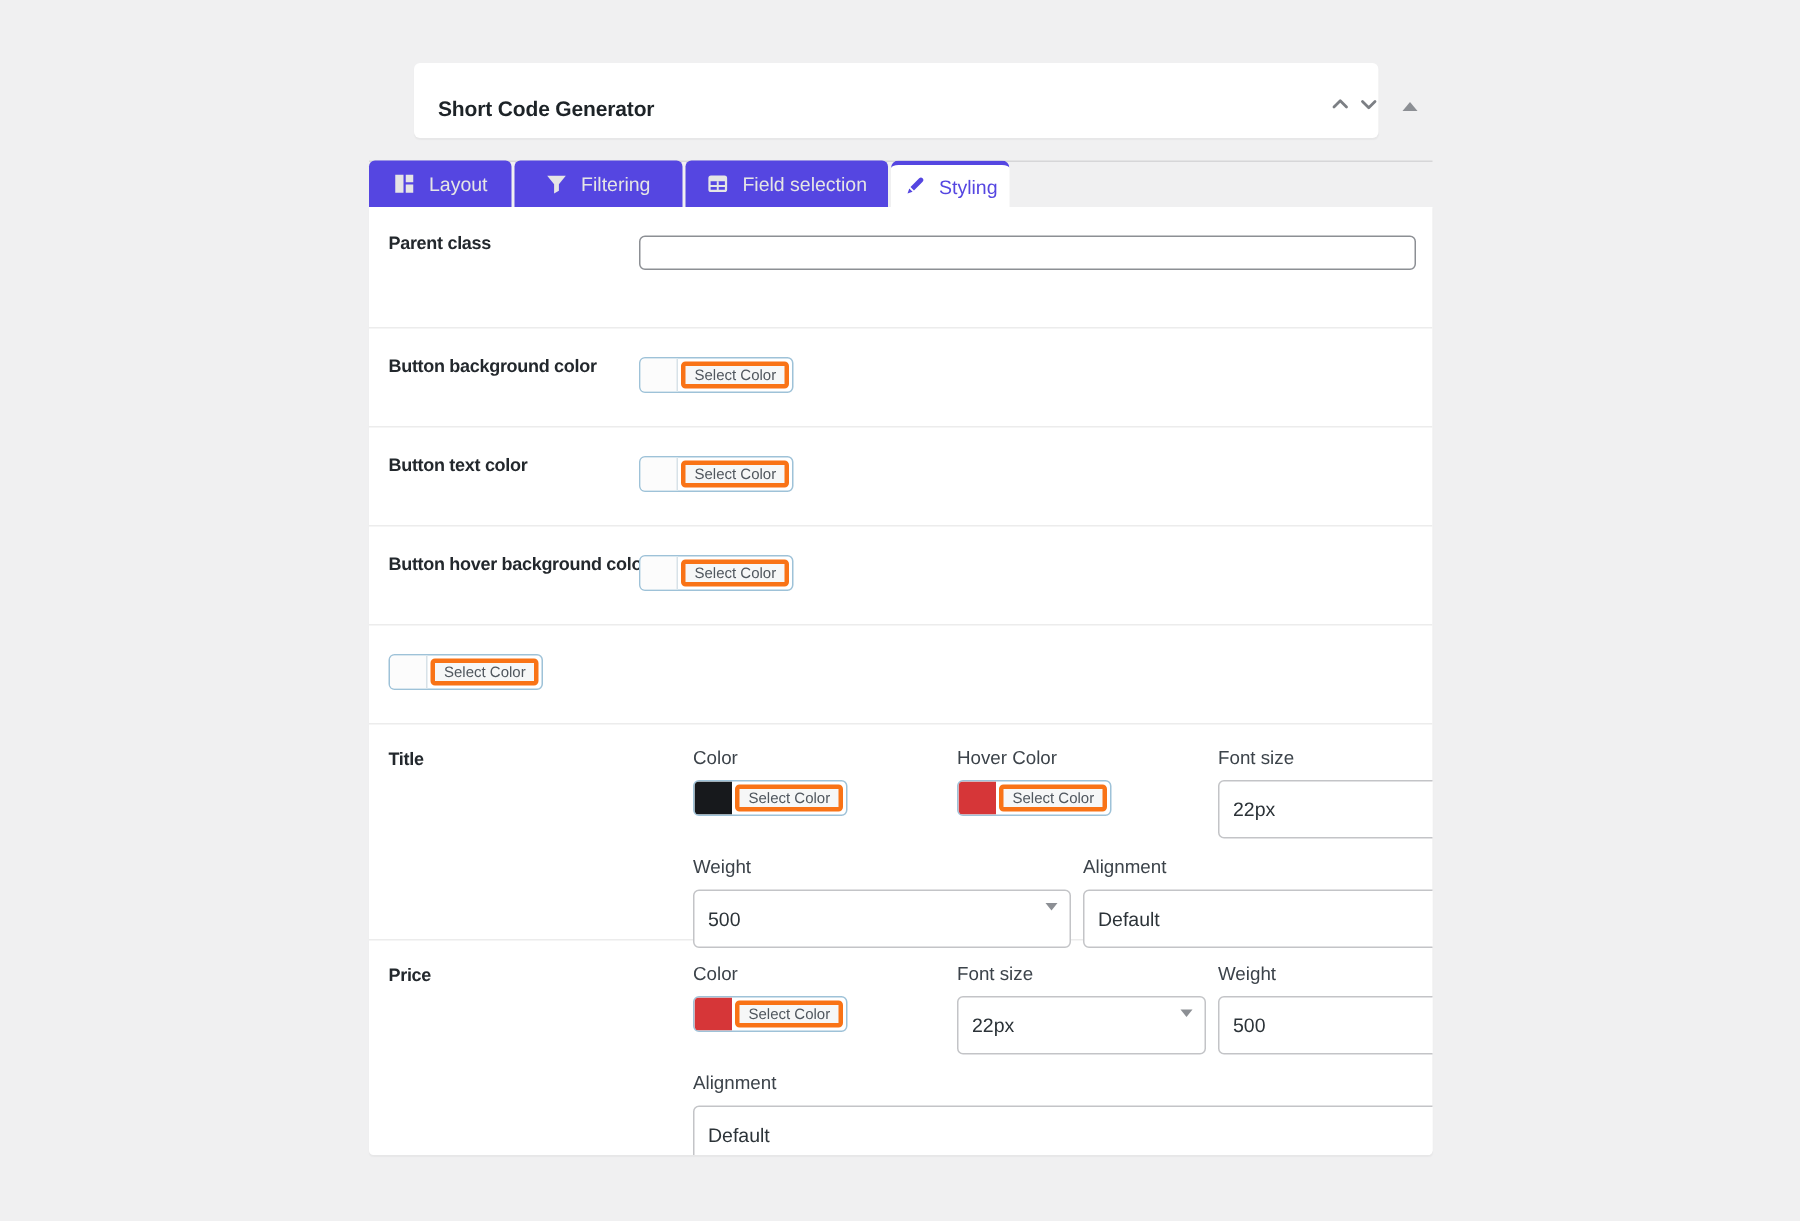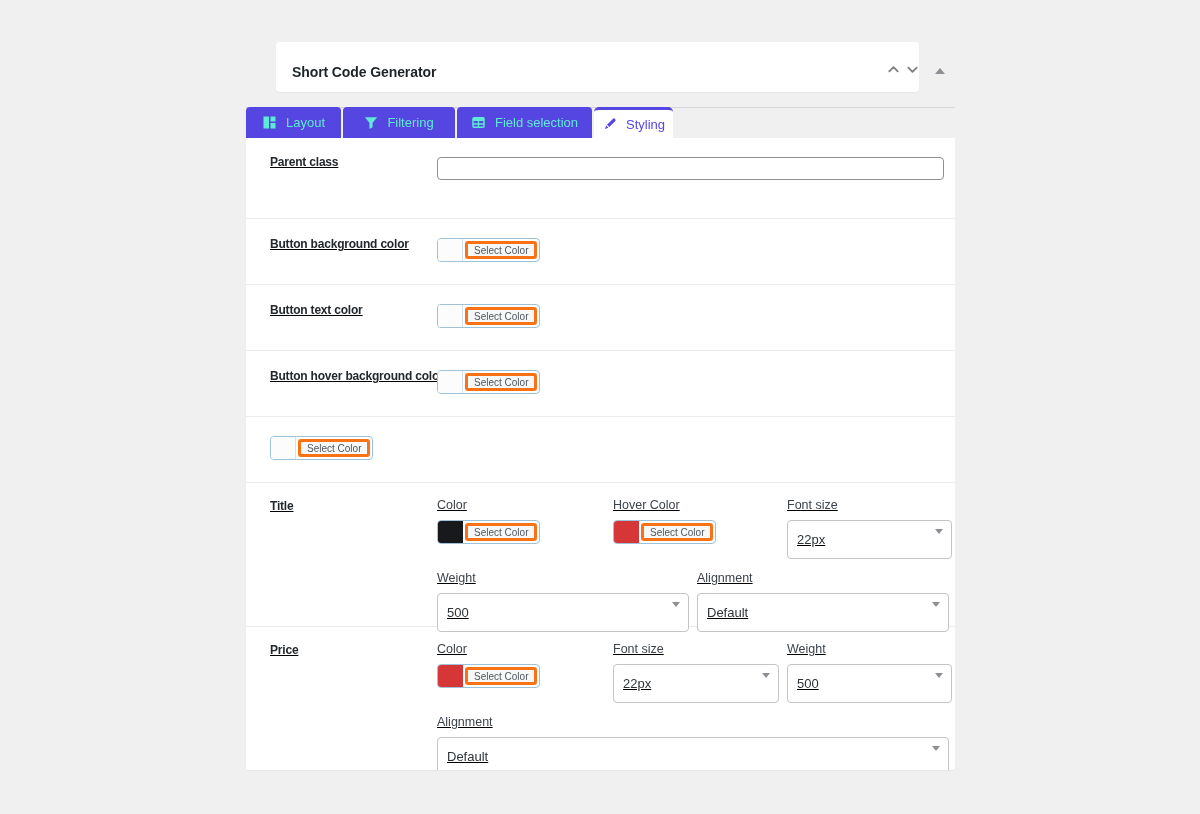--- a/index.html
+++ b/index.html
@@ -14,34 +14,34 @@
   .header-controls{position:absolute;left:884px;top:61px;display:flex;align-items:center;}
   .hc-btn{background:none;border:0;padding:2px 3px;cursor:pointer;display:flex;align-items:center;}
   .toggle-btn{margin-left:10px;}
   .tri-up{width:0;height:0;border-left:5px solid transparent;border-right:5px solid transparent;
     border-bottom:6px solid #8c8f94;display:block;}
 
   
   .tabs-wrap{position:absolute;left:246px;top:107px;width:709px;}
   .tabbar{position:relative;display:flex;gap:2px;height:31px;border-top:1px solid #d6d6d8;box-sizing:border-box;}
   .tab{margin-top:-1px;height:31px;display:flex;align-items:center;justify-content:center;gap:9px;
-    background:#5546e1;color:#5eead4;font-size:13px;border-radius:4px 4px 0 0;box-sizing:border-box;
+    background:#5546e1;color:#e5e5e5;font-size:13px;border-radius:4px 4px 0 0;box-sizing:border-box;
     cursor:pointer;user-select:none;}
   .tab-layout{width:95px}.tab-filtering{width:112px}.tab-field{width:135px}.tab-styling{width:79px}
   .tab.active{background:#fff;color:#5546e1;border-top:3px solid #5546e1;border-radius:5px 5px 0 0;}
   .tab .ticon{display:flex;align-items:center;}
 
   
   .panel{width:709px;height:632px;background:#fff;border-radius:0 0 3px 3px;
     box-shadow:0 1px 1px rgba(0,0,0,.04);overflow:hidden;}
-  .row{display:flex;border-bottom:1px solid #ececec;box-sizing:border-box;padding:16px 11px 0 24px;text-decoration:underline;}
+  .row{display:flex;border-bottom:1px solid #ececec;box-sizing:border-box;padding:16px 11px 0 13px;}
   .row:last-child{border-bottom:none;}
   .row-parent{height:81px;}
   .row-color{height:66px;padding-top:17px;}
-  .row-big{height:144px;padding-top:15px;}
+  .row-big{height:144px;padding-top:15px;gap:36px;}
   .flabel{flex:none;width:167px;font-size:12px;font-weight:700;color:#23282d;letter-spacing:-.2px;
     white-space:nowrap;padding-top:1px;box-sizing:border-box;}
   .fcontent{flex:1;min-width:0;}
 
   .text-input{display:block;width:100%;height:23px;margin-top:3px;border:1px solid #8c8f94;border-radius:4px;
     padding:0 8px;box-sizing:border-box;font-size:13px;color:#2c3338;background:#fff;outline:none;}
   .help{margin-top:5px;font-size:12.5px;color:#646970;}
 
   
   .color-picker{display:inline-flex;align-items:stretch;height:24px;padding:0;border:1px solid #9ec2d8;

